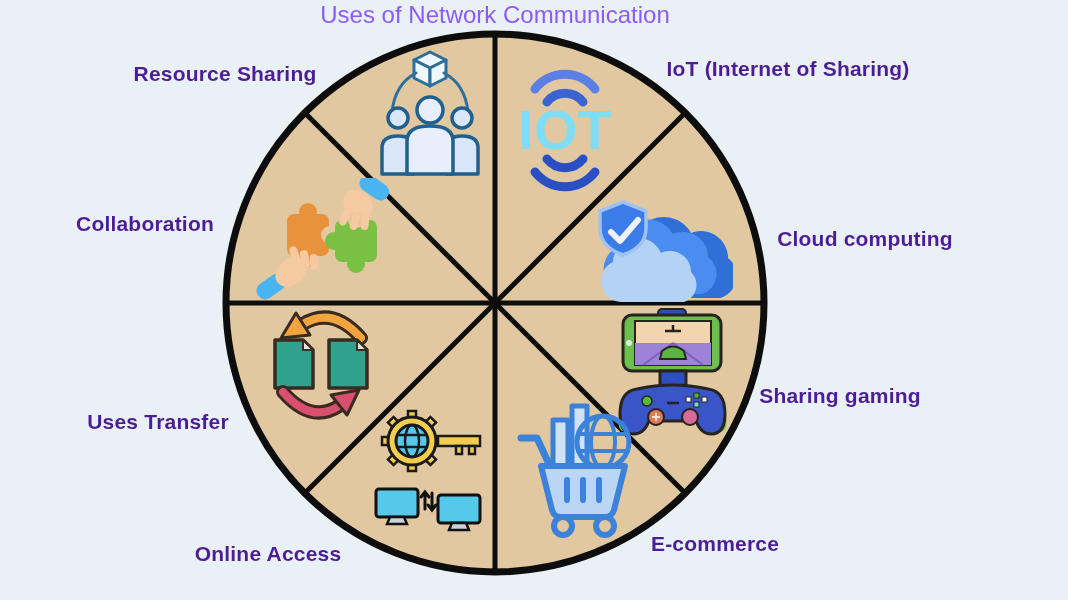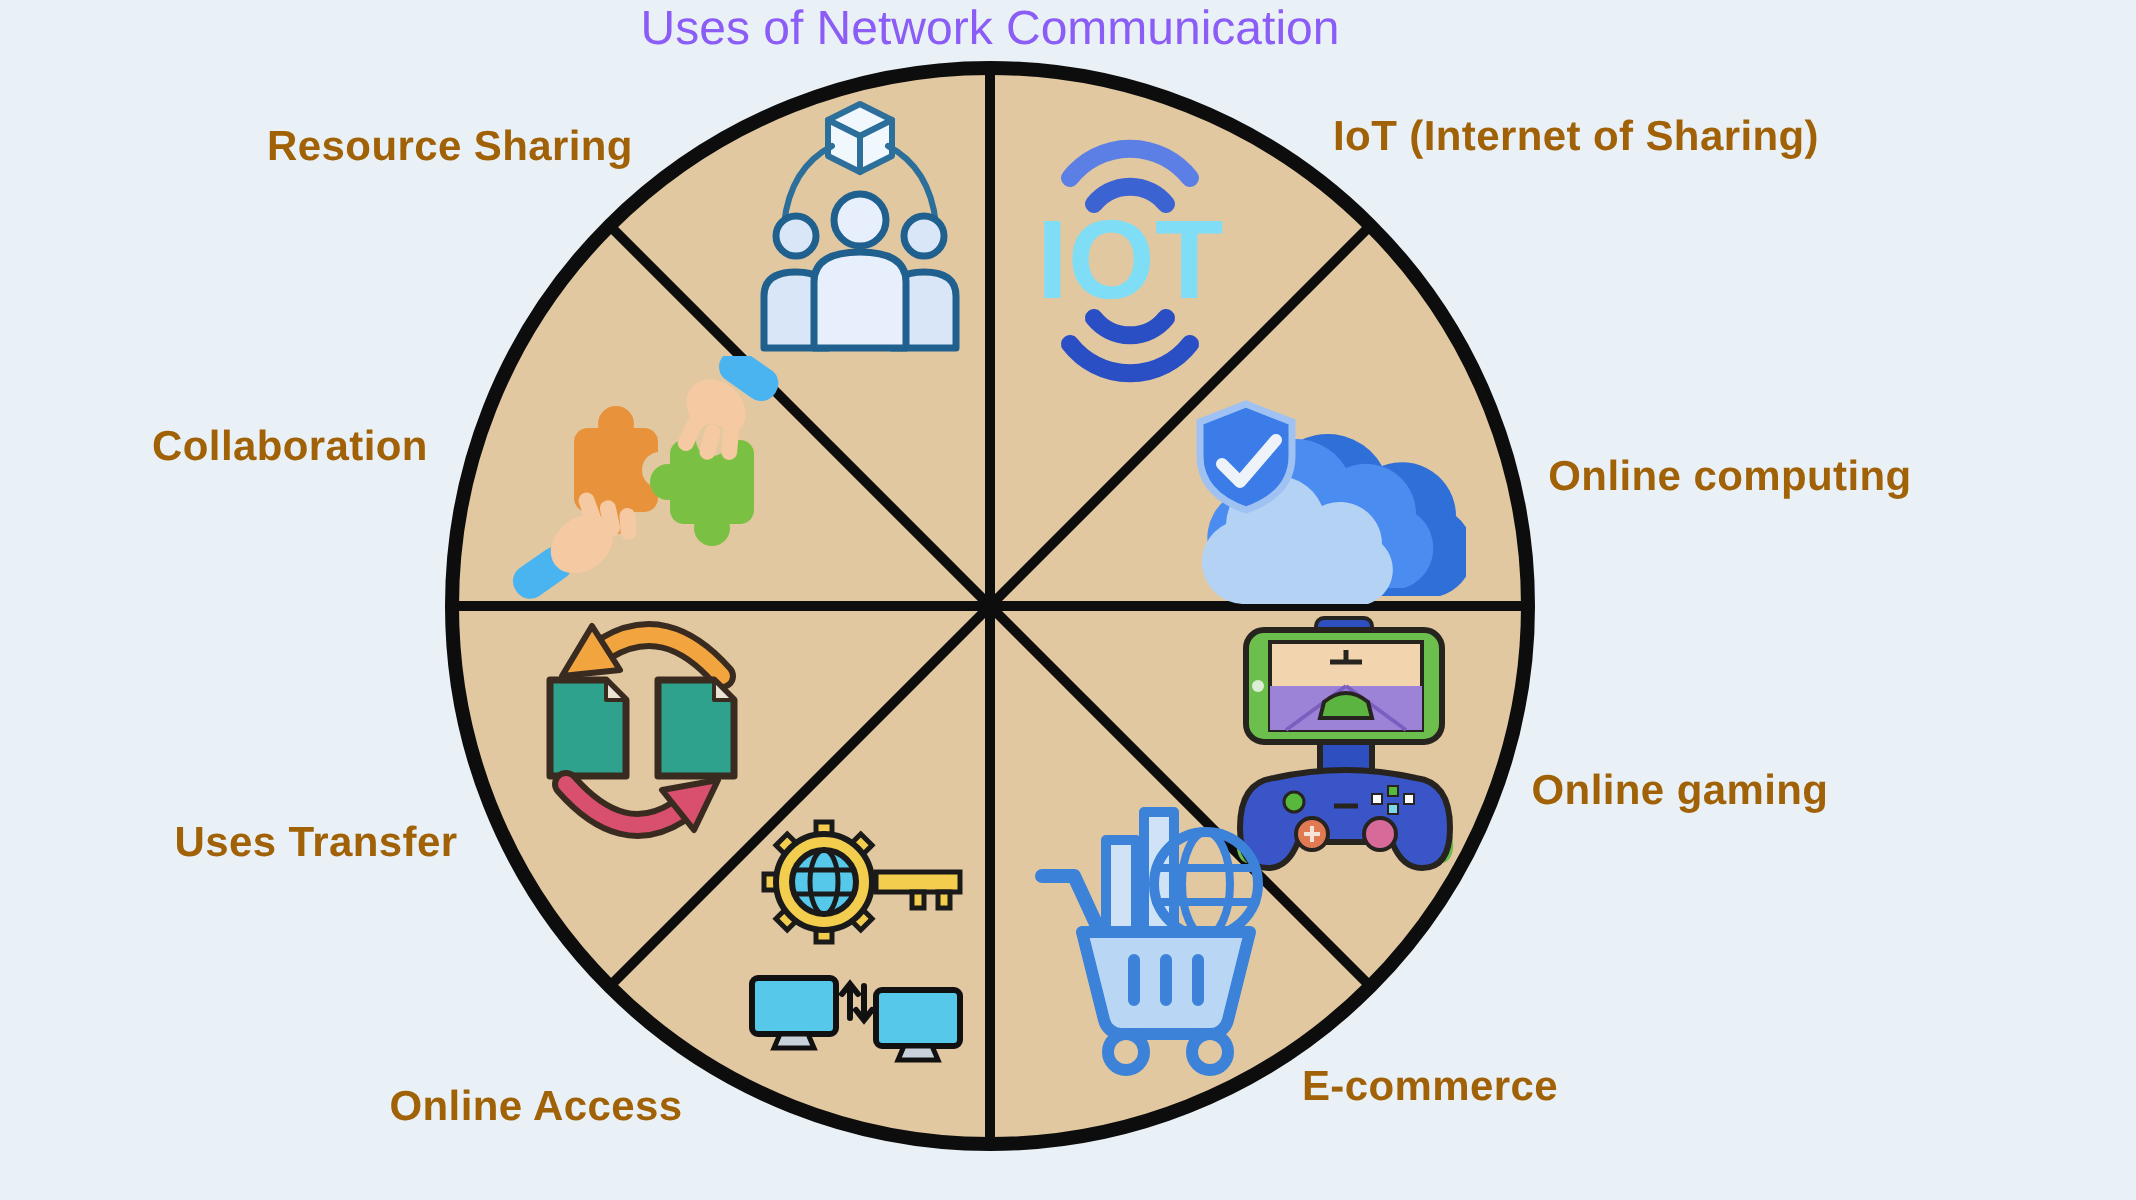--- a/index.html
+++ b/index.html
@@ -5,21 +5,21 @@
   html,body{margin:0;padding:0;}
   body{
     width:1068px;height:600px;position:relative;overflow:hidden;
     background:#e9f1f7;
     font-family:"Liberation Sans", sans-serif;
   }
   .abs{position:absolute;}
   .label{
     position:absolute;
     transform:translate(-50%,-50%);
-    font-weight:bold;font-size:21px;color:#a16207;
+    font-weight:bold;font-size:21px;color:#4c1d95;
     white-space:nowrap;letter-spacing:.2px;
   }
   .title{
     position:absolute;left:495px;top:15px;
     transform:translate(-50%,-50%);
     font-weight:normal;font-size:24px;color:#8b5cf6;white-space:nowrap;
   }
   svg{display:block;}
 </style>
 </head>
@@ -32,22 +32,22 @@
   <g stroke="#0d0d0d" stroke-width="5">
     <line x1="495" y1="36" x2="495" y2="570"></line>
     <line x1="228" y1="303" x2="762" y2="303"></line>
     <line x1="306" y1="114" x2="684" y2="492"></line>
     <line x1="306" y1="492" x2="684" y2="114"></line>
   </g>
 </svg>
 
 <div class="label" style="left:225px;top:74px">Resource Sharing</div>
 <div class="label" style="left:788px;top:69px">IoT (Internet of Sharing)</div>
-<div class="label" style="left:865px;top:239px">Online computing</div>
-<div class="label" style="left:840px;top:396px">Online gaming</div>
+<div class="label" style="left:865px;top:239px">Cloud computing</div>
+<div class="label" style="left:840px;top:396px">Sharing gaming</div>
 <div class="label" style="left:715px;top:544px">E-commerce</div>
 <div class="label" style="left:268px;top:554px">Online Access</div>
 <div class="label" style="left:158px;top:422px">Uses Transfer</div>
 <div class="label" style="left:145px;top:224px">Collaboration</div>
 
 <svg class="abs" style="left:370px;top:46px" width="120" height="132" viewBox="0 0 120 132">
   <g stroke="#2b6f9a" stroke-width="3" fill="#f0f7fd" stroke-linejoin="round">
     <polygon points="60,6 76,14 60,22 44,14"></polygon>
     <polygon points="44,14 44,32 60,40 60,22"></polygon>
     <polygon points="76,14 76,32 60,40 60,22"></polygon>

